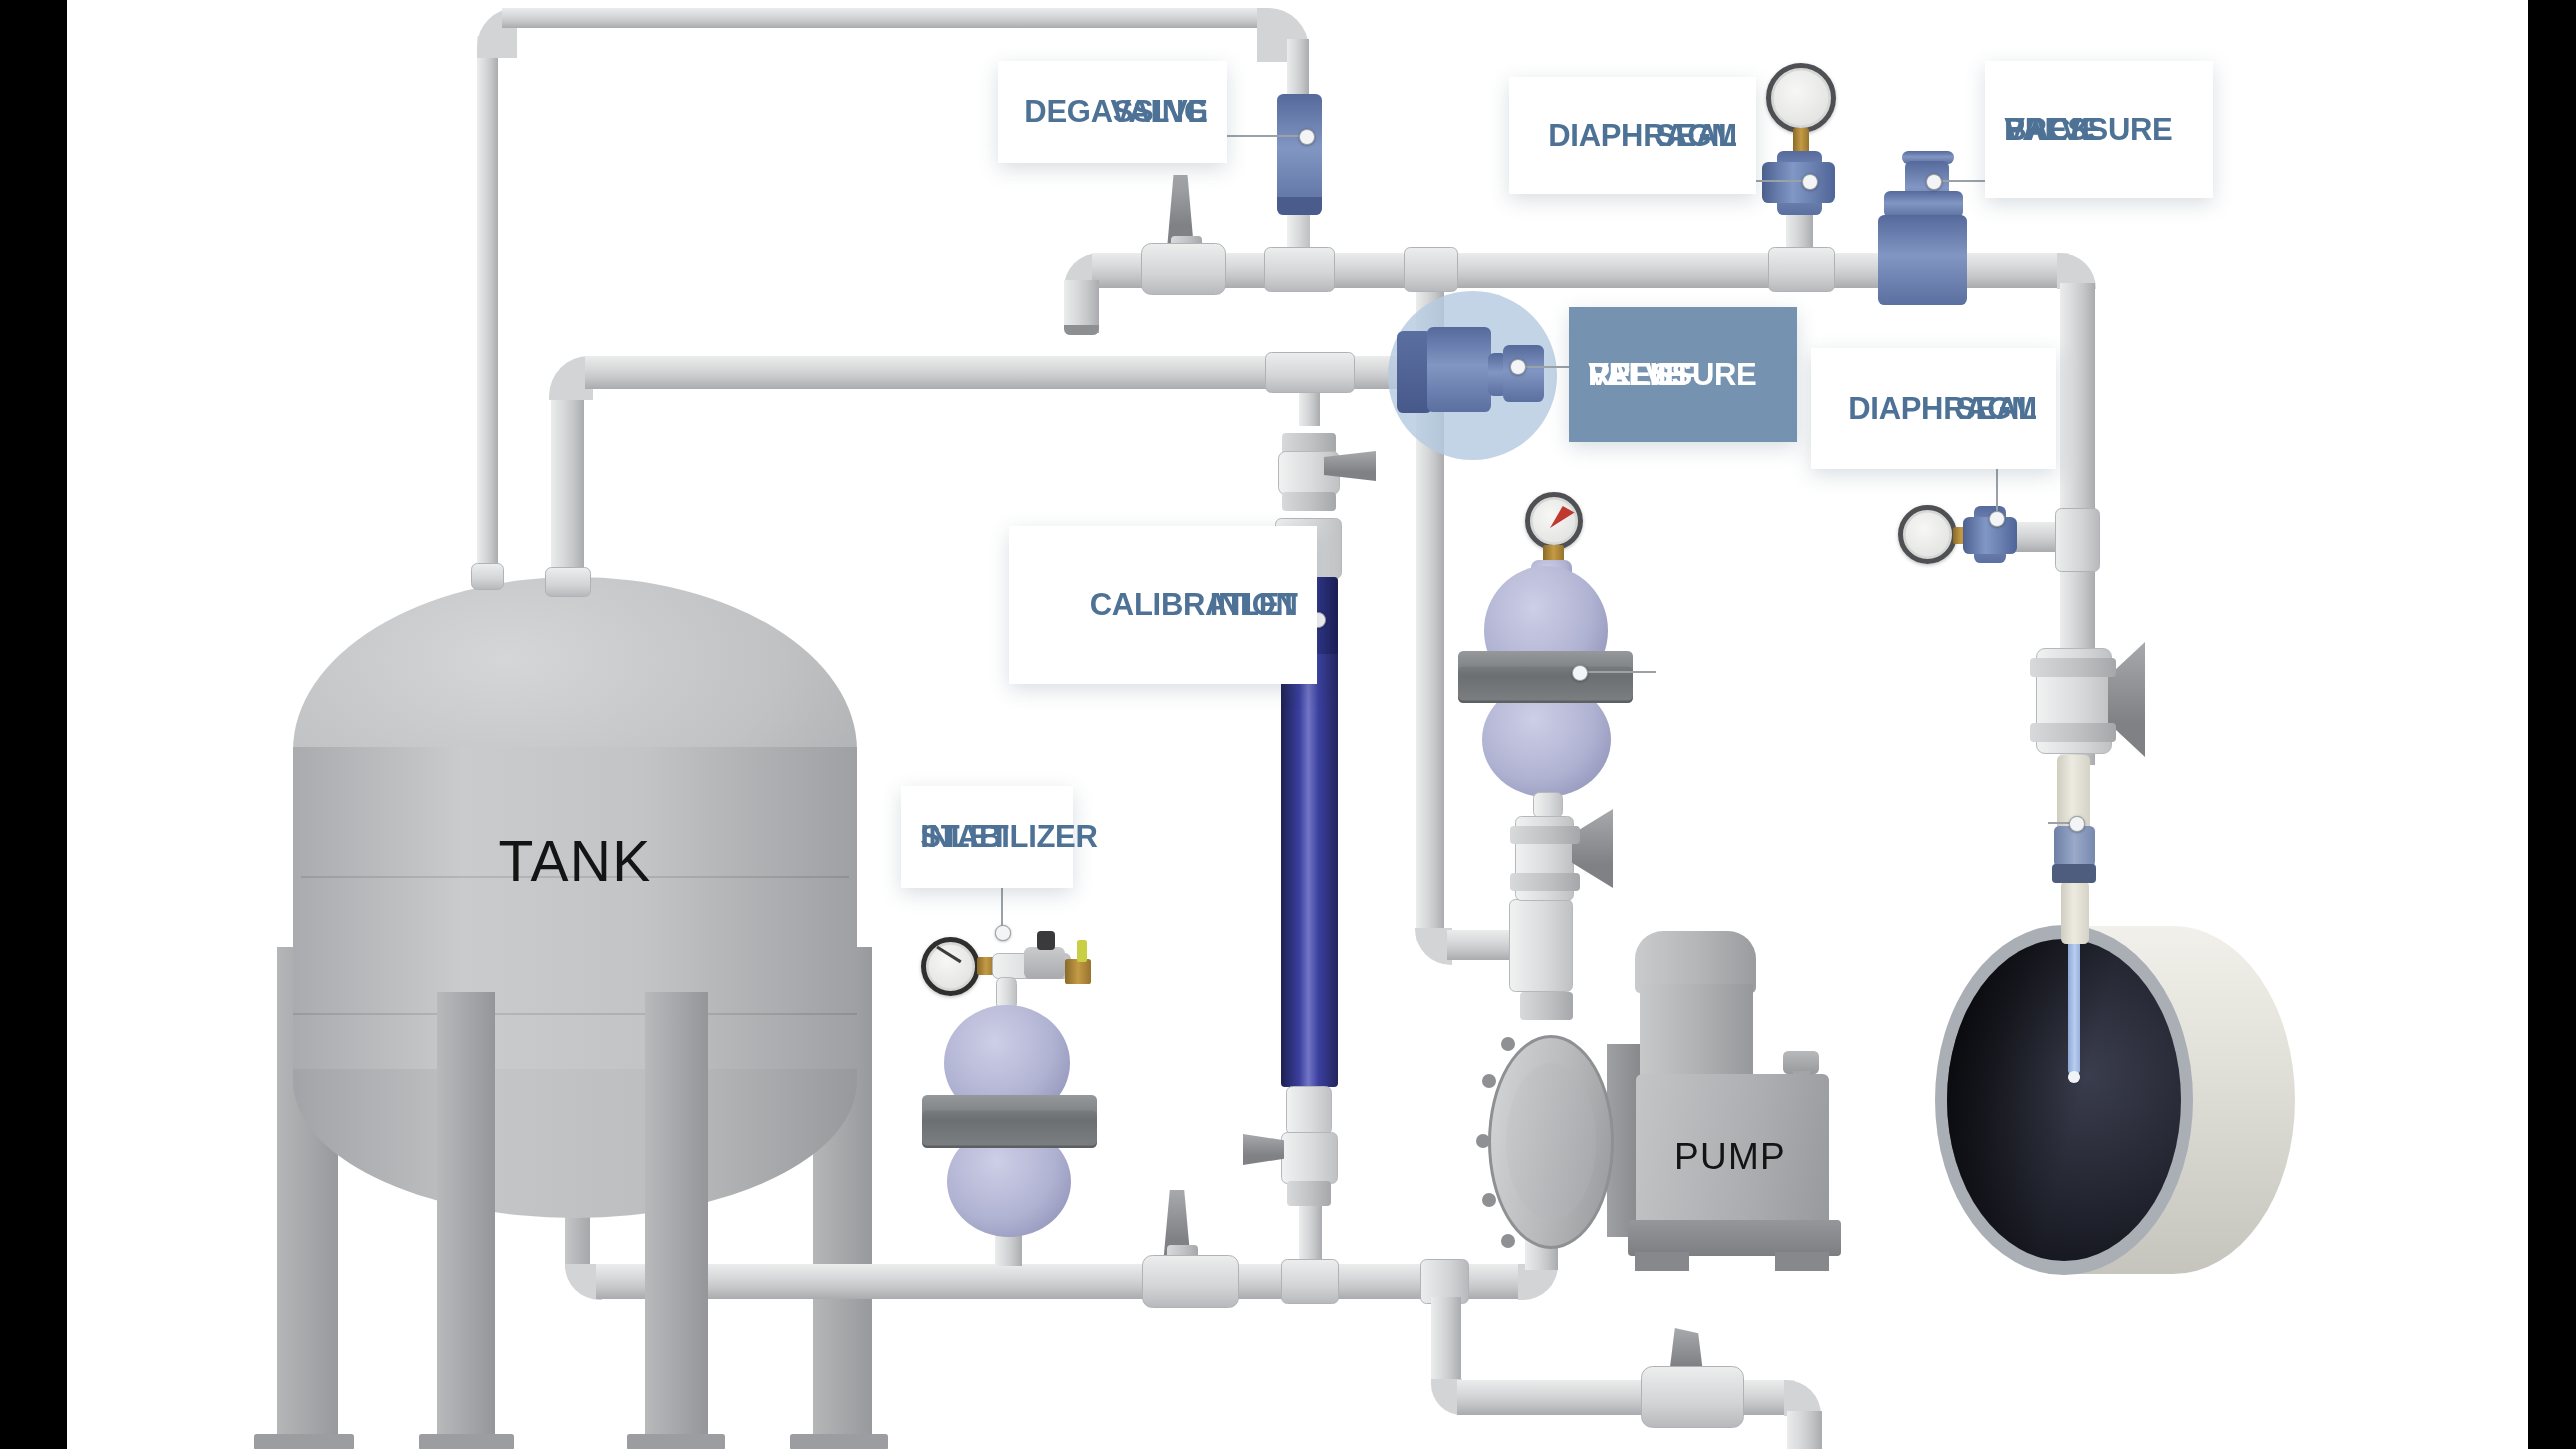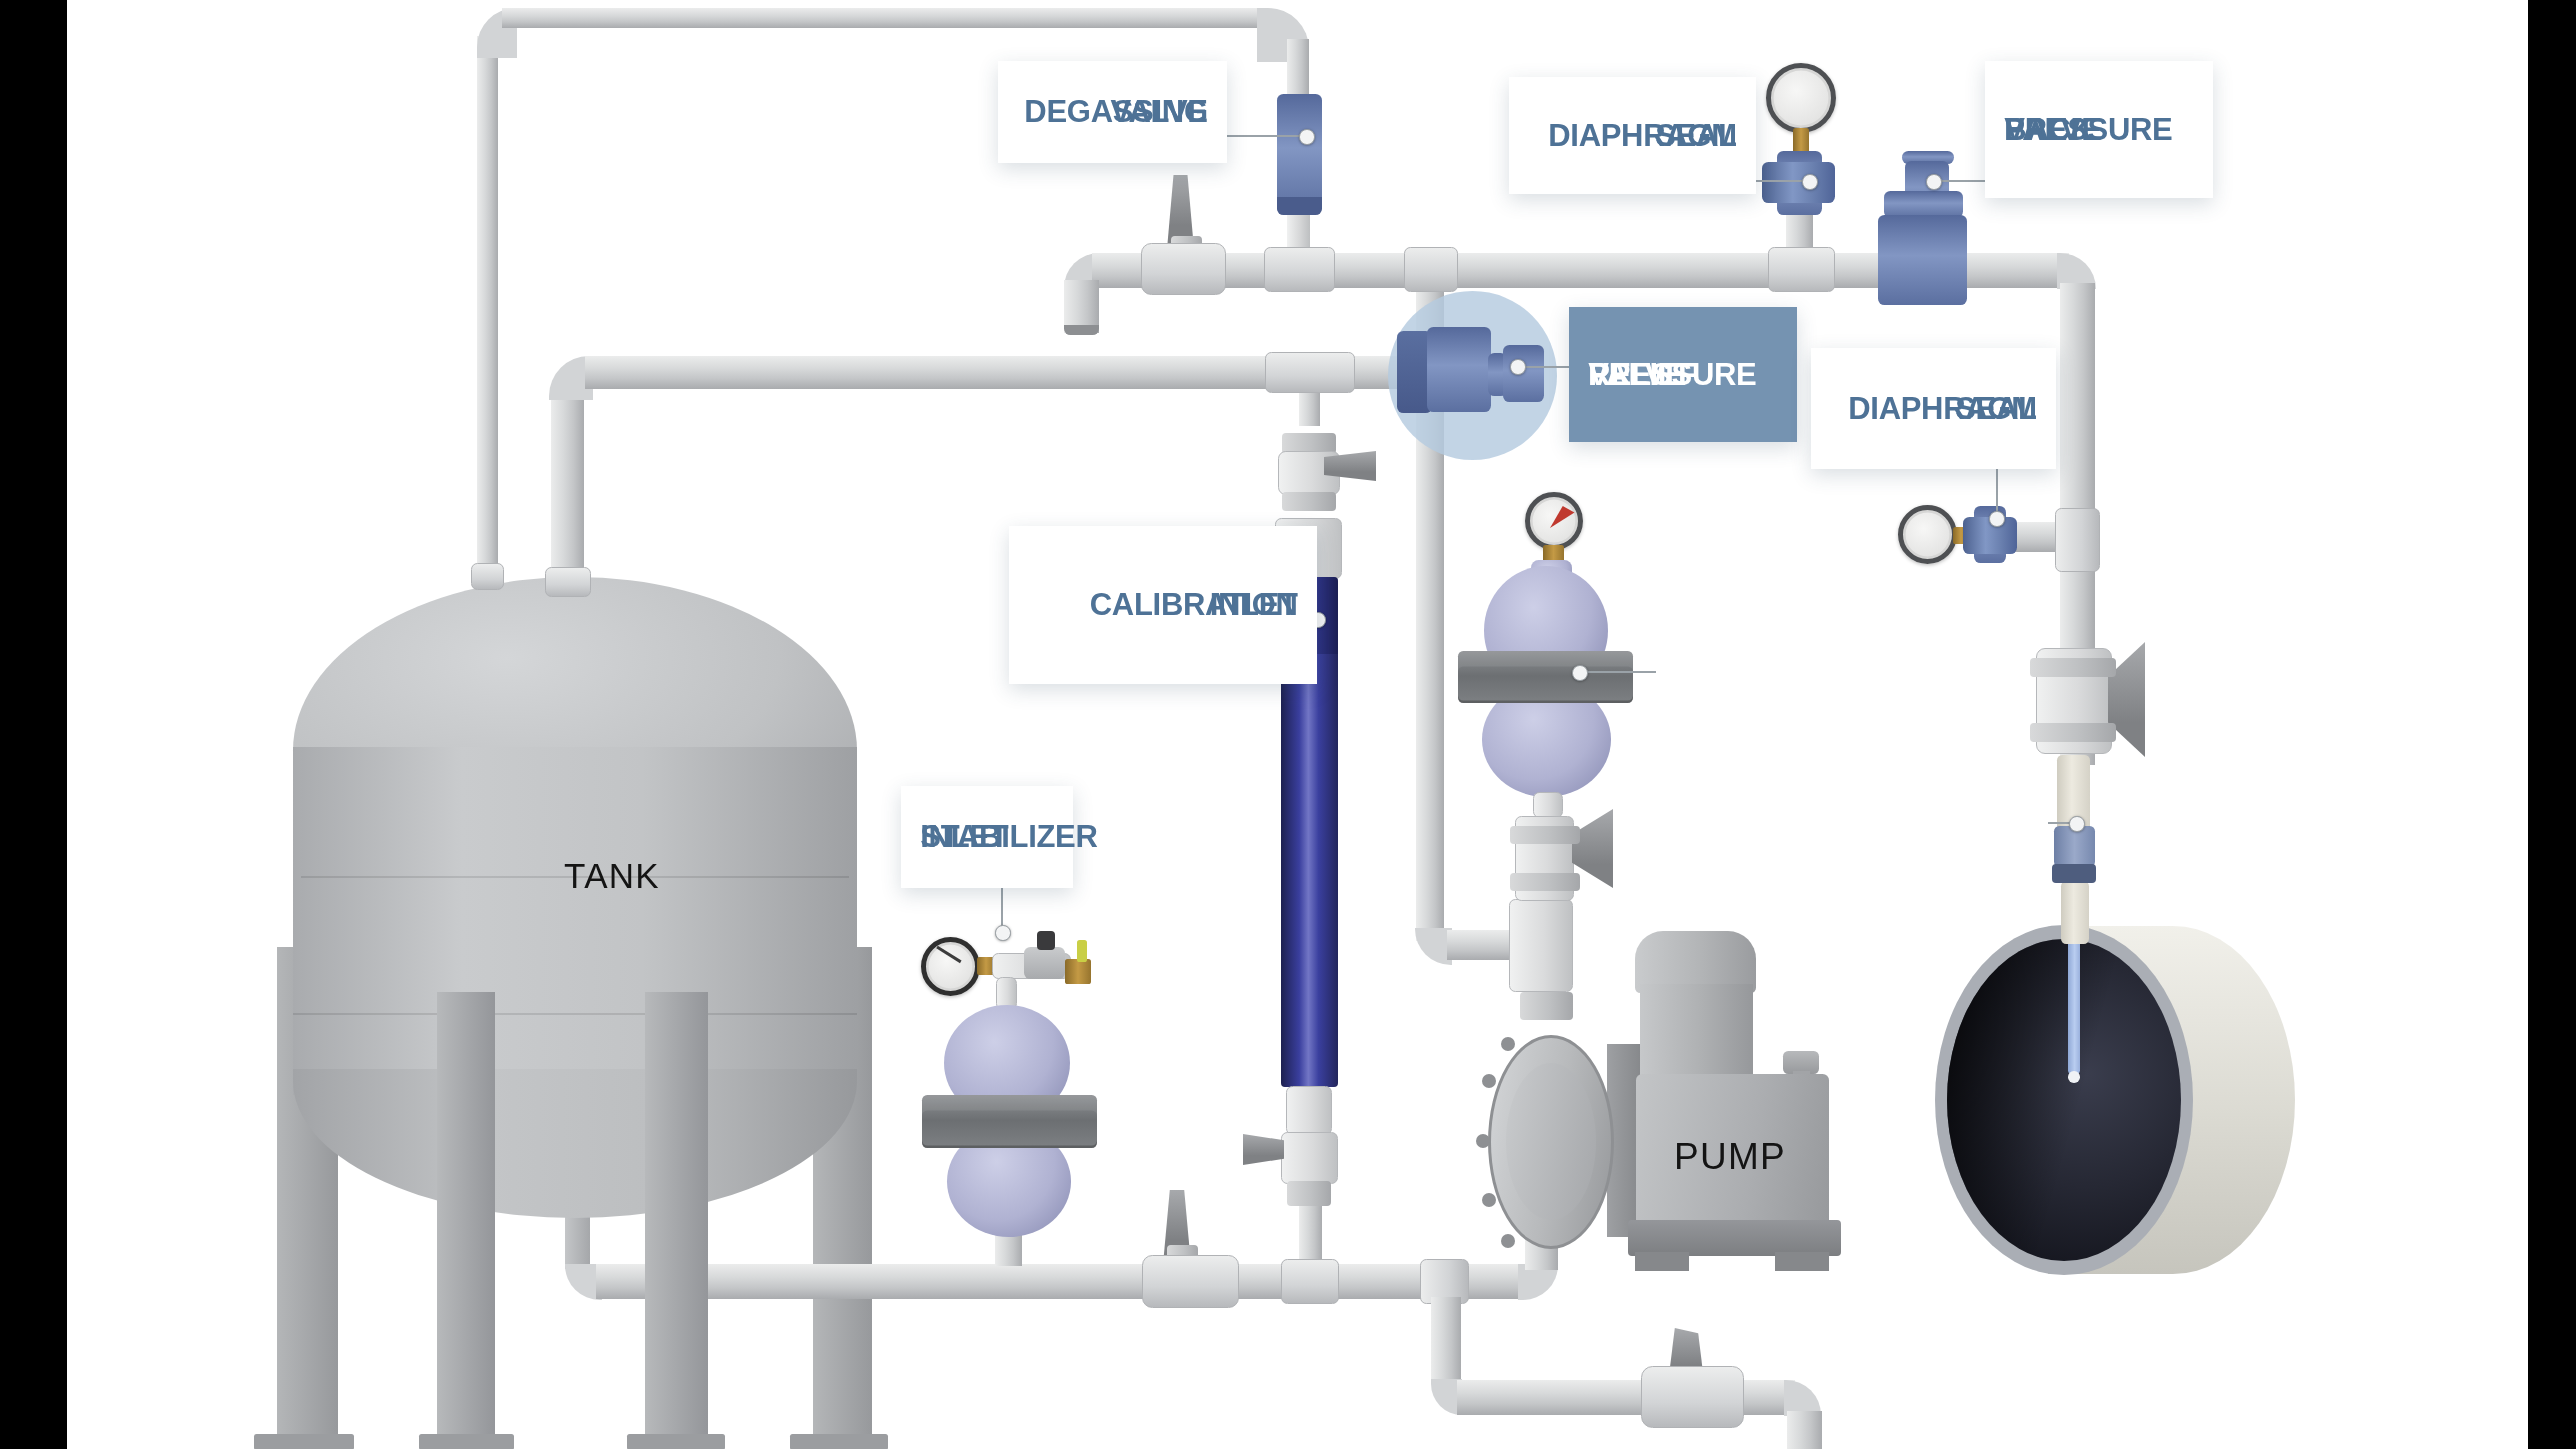--- a/index.html
+++ b/index.html
@@ -54,21 +54,21 @@
   <div class="vp" style="left:551px;top:384px;width:33px;height:206px;"></div>
   <div class="vp" style="left:565px;top:1202px;width:24.5px;height:67px;background:linear-gradient(90deg,#c4c6c8,#a5a7aa);"></div>
 
   <div style="left:293px;top:577px;width:564px;height:271px;border-radius:50% 50% 0 0 / 64% 64% 0 0;background:radial-gradient(ellipse at 38% 30%,#d4d6d8,#c0c2c4 55%,#a8aaad 92%);"></div>
   <div style="left:293px;top:747px;width:564px;height:348px;background:linear-gradient(90deg,#a9abae,#c9cbcd 30%,#c2c4c6 62%,#9ea0a3);"></div>
   <div style="left:293px;top:1069px;width:564px;height:149px;border-radius:0 0 50% 50% / 0 0 92% 92%;background:linear-gradient(90deg,#a2a4a7,#c3c5c7 35%,#bcbec0 65%,#97999c);"></div>
   <div class="seam" style="left:301px;top:876px;width:548px;"></div>
   <div class="seam" style="left:293px;top:1013px;width:564px;"></div>
   <div class="collar" style="left:471px;top:563px;width:33px;height:27px;"></div>
   <div class="collar" style="left:545px;top:567px;width:46px;height:30px;"></div>
-  <div class="caption" style="left:490px;top:856px;width:170px;text-align:right;font-size:35px;">TANK</div>
+  <div class="caption" style="left:490px;top:828px;width:170px;text-align:center;font-size:57px;">TANK</div>
 
   <div class="corner" style="left:477px;top:7.7px;width:40px;height:50px;border-top-left-radius:39px;"></div>
   <div class="hp" style="left:502px;top:7.7px;width:767px;height:20.6px;"></div>
   <div class="corner" style="left:1257px;top:7.7px;width:52px;height:54px;border-top-right-radius:41px;"></div>
   <div class="vp" style="left:1287px;top:39px;width:22px;height:62px;"></div>
   <div class="vp" style="left:1287px;top:210px;width:23px;height:49px;background:linear-gradient(90deg,#f0f1f1,#d6d7d8 55%,#bdbfc1);"></div>
 
   <div class="corner" style="left:1064px;top:253px;width:40px;height:35px;border-top-left-radius:35px;"></div>
   <div class="hp" style="left:1092px;top:253px;width:977px;height:35px;"></div>
   <div class="vp" style="left:1064px;top:280px;width:35px;height:53px;"></div>

